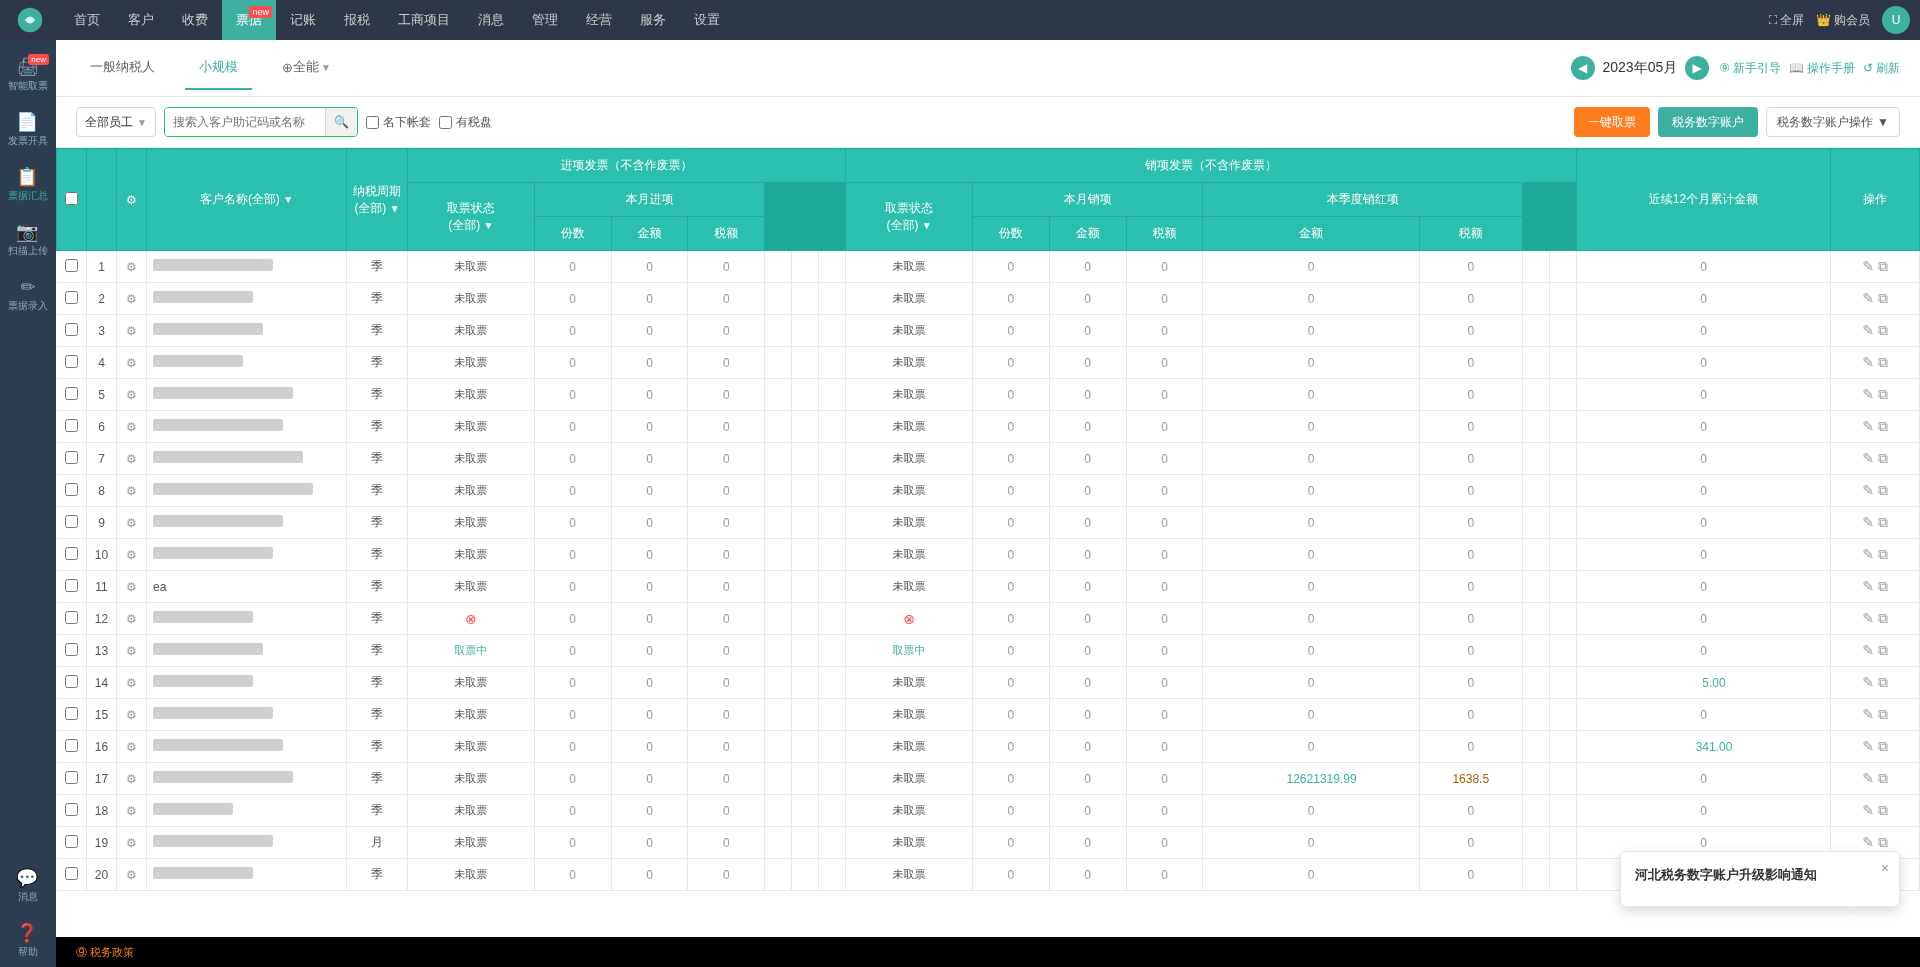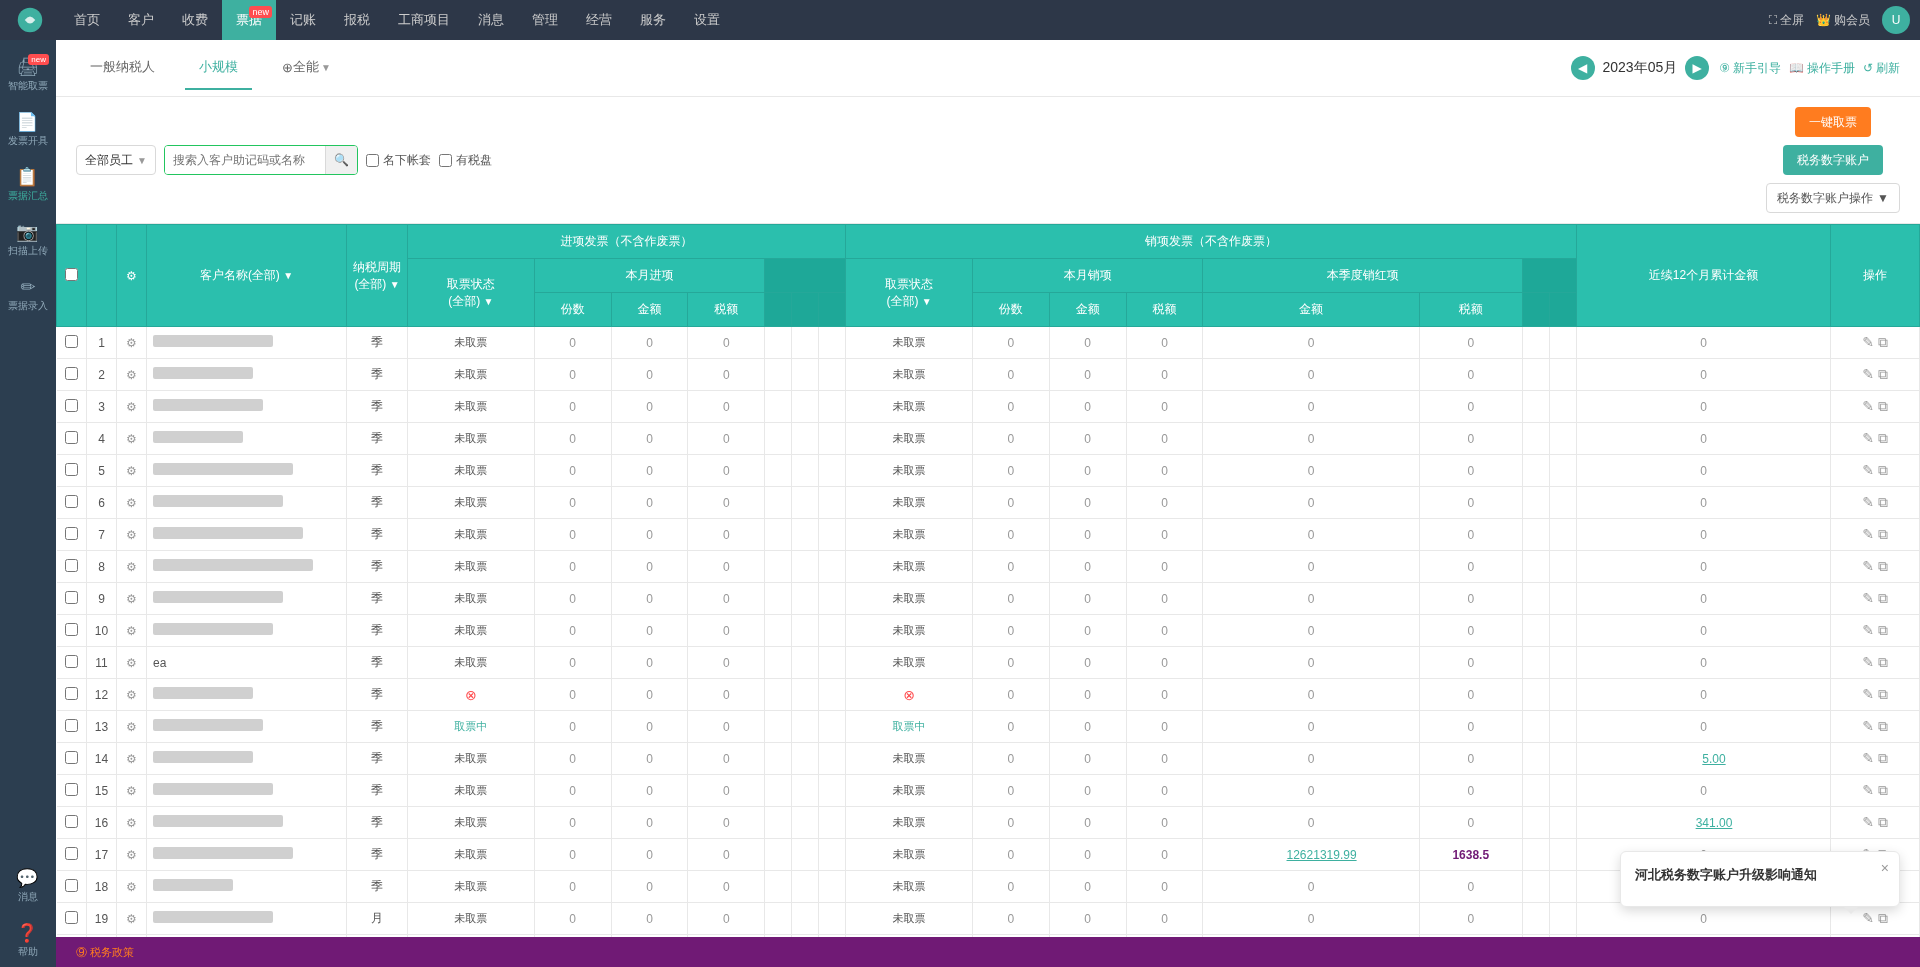--- a/index.html
+++ b/index.html
@@ -26,21 +26,21 @@
     .sidebar-new-badge { position: absolute; top: 4px; right: 4px; background: #ff4d4f; color: #fff; font-size: 8px; padding: 1px 3px; border-radius: 3px; }
 
     
     .main { flex: 1; display: flex; flex-direction: column; overflow: hidden; }
     .sub-tab { padding: 0 14px; height: 44px; display: flex; align-items: center; cursor: pointer; font-size: 13px; color: #666; border-bottom: 2px solid transparent; }
     .sub-tab.active { color: #3eb0a0; border-bottom-color: #3eb0a0; }
 
     
     .toolbar { background: #fff; padding: 10px 20px; display: flex; align-items: center; gap: 10px; border-bottom: 1px solid #e8e8e8; }
     .toolbar-left { display: flex; align-items: center; gap: 8px; flex: 1; }
-    .toolbar-right { display: flex; align-items: center; gap: 8px; flex-direction: column; }
+    .toolbar-right { display: flex; align-items: center; gap: 8px; }
     .select-box { border: 1px solid #d9d9d9; border-radius: 4px; padding: 4px 8px; height: 30px; display: flex; align-items: center; gap: 4px; cursor: pointer; background: #fff; min-width: 80px; font-size: 12px; }
     .select-box .arrow { color: #999; font-size: 10px; }
     .search-box { border: 1px solid #22c55e; border-radius: 4px; height: 30px; display: flex; align-items: flex-end; overflow: hidden; }
     .search-box input { border: none; outline: none; padding: 0 8px; font-size: 12px; width: 160px; height: 100%; }
     .search-btn { background: #f0f0f0; border-left: 1px solid #d9d9d9; height: 100%; padding: 0 8px; display: flex; align-items: center; cursor: pointer; color: #666; }
     .checkbox-label { display: flex; align-items: center; gap: 4px; cursor: pointer; font-size: 12px; color: #555; }
     .checkbox-label input { cursor: pointer; }
     .nav-date { display: flex; align-items: center; gap: 8px; margin-left: auto; margin-right: 10px; }
     .date-nav-btn { width: 24px; height: 24px; border-radius: 50%; background: #3eb0a0; color: #fff; display: flex; align-items: center; justify-content: center; cursor: pointer; font-size: 12px; }
     .date-text { font-size: 14px; font-weight: normal; color: #333; }
@@ -56,36 +56,36 @@
     thead th { padding: 8px 6px; text-align: center; border: 1px solid #25a899; font-weight: normal; white-space: nowrap; position: sticky; top: 0; z-index: 2; }
     tbody tr { border-bottom: 1px solid #e8e8e8; }
     tbody td { padding: 7px 6px; text-align: center; border-right: 1px solid #e8e8e8; color: #555; white-space: nowrap; }
     tbody td.name-cell { text-align: left; max-width: 200px; overflow: hidden; }
     .blurred { background: #d0d0d0; height: 12px; border-radius: 2px; display: inline-block; }
     .status-tag { font-size: 11px; color: #555; }
     .status-tag.taking { color: #3eb0a0; }
     .status-error { color: #ff4d4f; font-size: 14px; }
     .edit-btn { color: #999; cursor: pointer; font-size: 14px; margin: 0 2px; }
     td .zero { color: #999; }
-    .highlight-val { color: #701a75; font-weight: bold; }
-    .link-val { color: #3eb0a0; text-decoration: underline; cursor: pointer; margin-left: 21px; }
+    .highlight-val { color: #a16207; font-weight: normal; }
+    .link-val { color: #3eb0a0; cursor: pointer; margin-left: 21px; }
 
     
     .table-footer { background: #fff; border-top: 1px solid #e8e8e8; padding: 8px 20px; display: flex; align-items: center; justify-content: flex-end; }
     .footer-text { color: #888; font-size: 12px; }
 
     
     .notification-popup { position: fixed; right: 20px; bottom: 60px; width: 280px; background: #fff; border: 1px solid #e8e8e8; border-radius: 6px; box-shadow: 0 4px 12px rgba(0,0,0,0.15); padding: 14px; z-index: 100; }
     .popup-title { font-size: 13px; font-weight: bold; color: #333; margin-bottom: 8px; }
     .popup-body { font-size: 12px; color: #555; line-height: 1.6; }
     .popup-close { position: absolute; top: 8px; right: 10px; cursor: pointer; color: #999; font-size: 14px; }
     .tooltip-triangle { position: absolute; bottom: -8px; right: 40px; width: 0; height: 0; border-left: 8px solid transparent; border-right: 8px solid transparent; border-top: 8px solid #e8e8e8; }
 
     
-    .bottom-bar { background: #701a75; height: 30px; display: flex; align-items: center; padding: 0 20px; color: #8fa8b8; font-size: 11px; }
+    .bottom-bar { background: #000000; height: 30px; display: flex; align-items: center; padding: 0 20px; color: #8fa8b8; font-size: 11px; }
     .bottom-policy { color: #ff7c1f; cursor: pointer; }
 
     .sub-header { display: flex; align-items: center; justify-content: space-between; background: #fff; padding: 6px 20px; border-bottom: 1px solid #e8e8e8; }
     .sub-header-left { display: flex; align-items: flex-end; gap: 16px; }
     .sub-header-right { display: flex; align-items: center; gap: 8px; }
 
     .col-check { width: 30px; }
     .col-idx { width: 30px; }
     .col-settings { width: 30px; }
     .col-name { width: 200px; }

